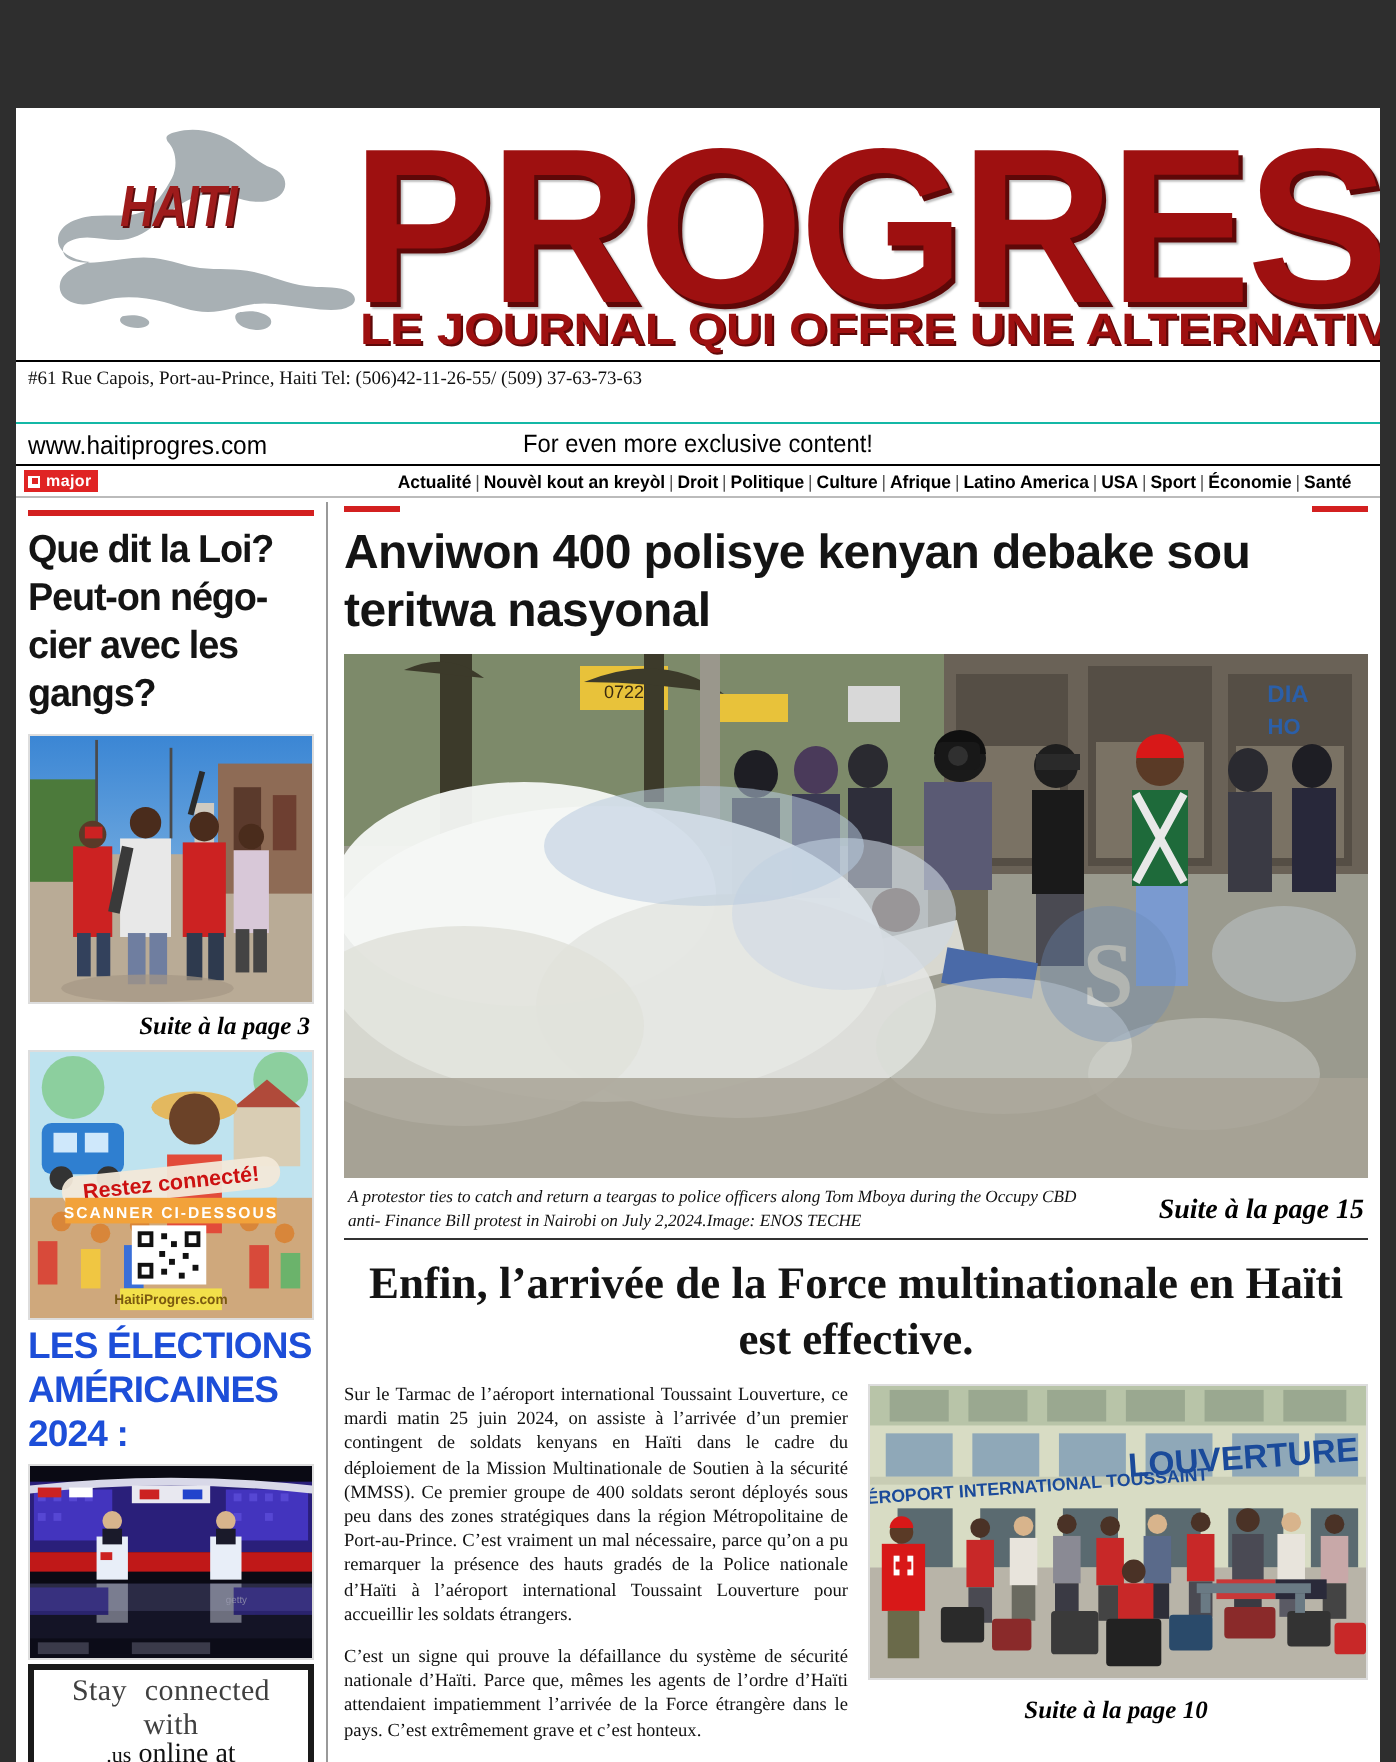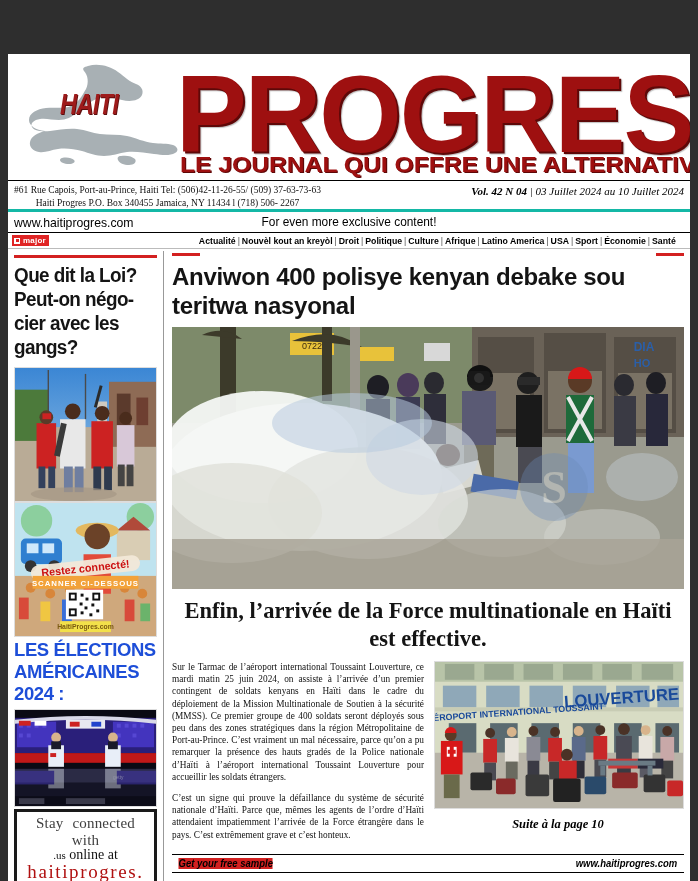--- a/index.html
+++ b/index.html
@@ -58,27 +58,26 @@
     letter-spacing: 0px;
     color: #9e1010;
     transform: scaleX(1.12);
     transform-origin: left top;
     text-shadow: 1px 1px 0 #5e0808;
   }
 
   
   .infobar {
     border-top: 1px solid #000;
-    border-bottom: 3px solid #14b8a6;
+    border-bottom: 1px solid #14b8a6;
     padding: 3px 6px 2px 6px;
     display: flex;
     justify-content: space-between;
     align-items: flex-start;
     height: 32px;
-    text-align: center;
   }
   .addr {
     font-family: "Liberation Serif", serif;
     font-size: 9.5px;
     line-height: 13px;
     color: #111;
   }
   .volline {
     font-family: "Liberation Serif", serif;
     font-size: 11px;
@@ -359,26 +358,20 @@
       <path fill="#a8b0b4" d="M36 98 C41 97 46 98 48 100 C50 102 47 104 43 104 C38 104 34 102 34 100 C34 99 35 98 36 98 Z"></path>
     </svg>
     <div class="haiti-word">HAITI</div>
     <div class="progres">PROGRES</div>
     <div class="tagline">LE JOURNAL QUI OFFRE UNE ALTERNATIVE</div>
   </div>
 
   <div class="infobar">
     <div>
       <div class="addr">#61 Rue Capois, Port-au-Prince, Haiti Tel: (506)42-11-26-55/ (509) 37-63-73-63</div>
-      <div class="addr">Haiti Progres P.O. Box 340455 Jamaica, NY 11434 l (718) 506- 2267</div>
-    </div>
-    <div class="volline">
-      <span>Vol. 42 N 04</span>
-      <span class="sep">|</span>
-      <span class="dates">03 Juillet 2024 au 10 Juillet 2024</span>
     </div>
   </div>
 
   <div class="webbar">
     <div class="weburl">www.haitiprogres.com</div>
     <div class="exclusive">For even more exclusive content!</div>
   </div>
 
   <div class="navbar">
     <div class="major-badge">
@@ -438,20 +431,21 @@
           </g>
           <g>
             <rect x="104" y="58" width="18" height="42" fill="#d8c8d8"></rect>
             <circle cx="113" cy="51" r="6.5" fill="#4a2c1c"></circle>
             <rect x="105" y="98" width="7" height="22" fill="#444"></rect>
             <rect x="114" y="98" width="7" height="22" fill="#444"></rect>
           </g>
           <ellipse cx="60" cy="128" rx="44" ry="7" fill="#a59784" opacity="0.7"></ellipse>
         </svg>
       </div>
+      <div class="suite">Suite à la page 3</div>
 
       <div class="ph" style="height:135px;">
         <svg viewBox="0 0 144 135" width="100%" height="100%" preserveAspectRatio="none">
           <rect width="144" height="135" fill="#bfe3ef"></rect>
           <rect y="74" width="144" height="61" fill="#cfa87c"></rect>
           <circle cx="22" cy="18" r="16" fill="#7fc98a" opacity="0.8"></circle>
           <circle cx="128" cy="14" r="14" fill="#7fc98a" opacity="0.8"></circle>
           <rect x="104" y="28" width="34" height="30" fill="#d9cdb4"></rect>
           <polygon points="104,28 121,14 138,28" fill="#b04a3a"></polygon>
           <g>
@@ -675,20 +669,24 @@
             <ellipse cx="470" cy="150" rx="36" ry="24" fill="#c8d2dc" opacity="0.4"></ellipse>
           </g>
           <rect x="0" y="212" width="512" height="50" fill="#a8a396" opacity="0.85"></rect>
           <g opacity="0.35">
             <circle cx="382" cy="160" r="34" fill="#6a8ab8"></circle>
             <text x="382" y="176" text-anchor="middle" font-family="Liberation Serif, serif" font-size="46" font-weight="bold" fill="#dfe8f2">S</text>
           </g>
         </svg>
       </div>
 
+      <div class="cap-row">
+        <div class="caption">A protestor ties to catch and return a teargas to police officers along Tom Mboya during the Occupy CBD anti- Finance Bill protest in Nairobi on July 2,2024.Image: ENOS TECHE</div>
+        <div class="cap-suite">Suite à la page 15</div>
+      </div>
 
       <div class="head2">Enfin, l’arrivée de la Force multinationale en Haïti est effective.</div>
 
       <div class="lower">
         <div class="article-col">
           <div class="para">Sur le Tarmac de l’aéroport international Toussaint Louverture, ce mardi matin 25 juin 2024, on assiste à l’arrivée d’un premier contingent de soldats kenyans en Haïti dans le cadre du déploiement de la Mission Multinationale de Soutien à la sécurité (MMSS). Ce premier groupe de 400 soldats seront déployés sous peu dans des zones stratégiques dans la région Métropolitaine de Port-au-Prince. C’est vraiment un mal nécessaire, parce qu’on a pu remarquer la présence des hauts gradés de la Police nationale d’Haïti à l’aéroport international Toussaint Louverture pour accueillir les soldats étrangers.</div>
           <div class="para">C’est un signe qui prouve la défaillance du système de sécurité nationale d’Haïti. Parce que, mêmes les agents de l’ordre d’Haïti attendaient impatiemment l’arrivée de la Force étrangère dans le pays. C’est extrêmement grave et c’est honteux.</div>
         </div>
 
         <div class="photo-col">

